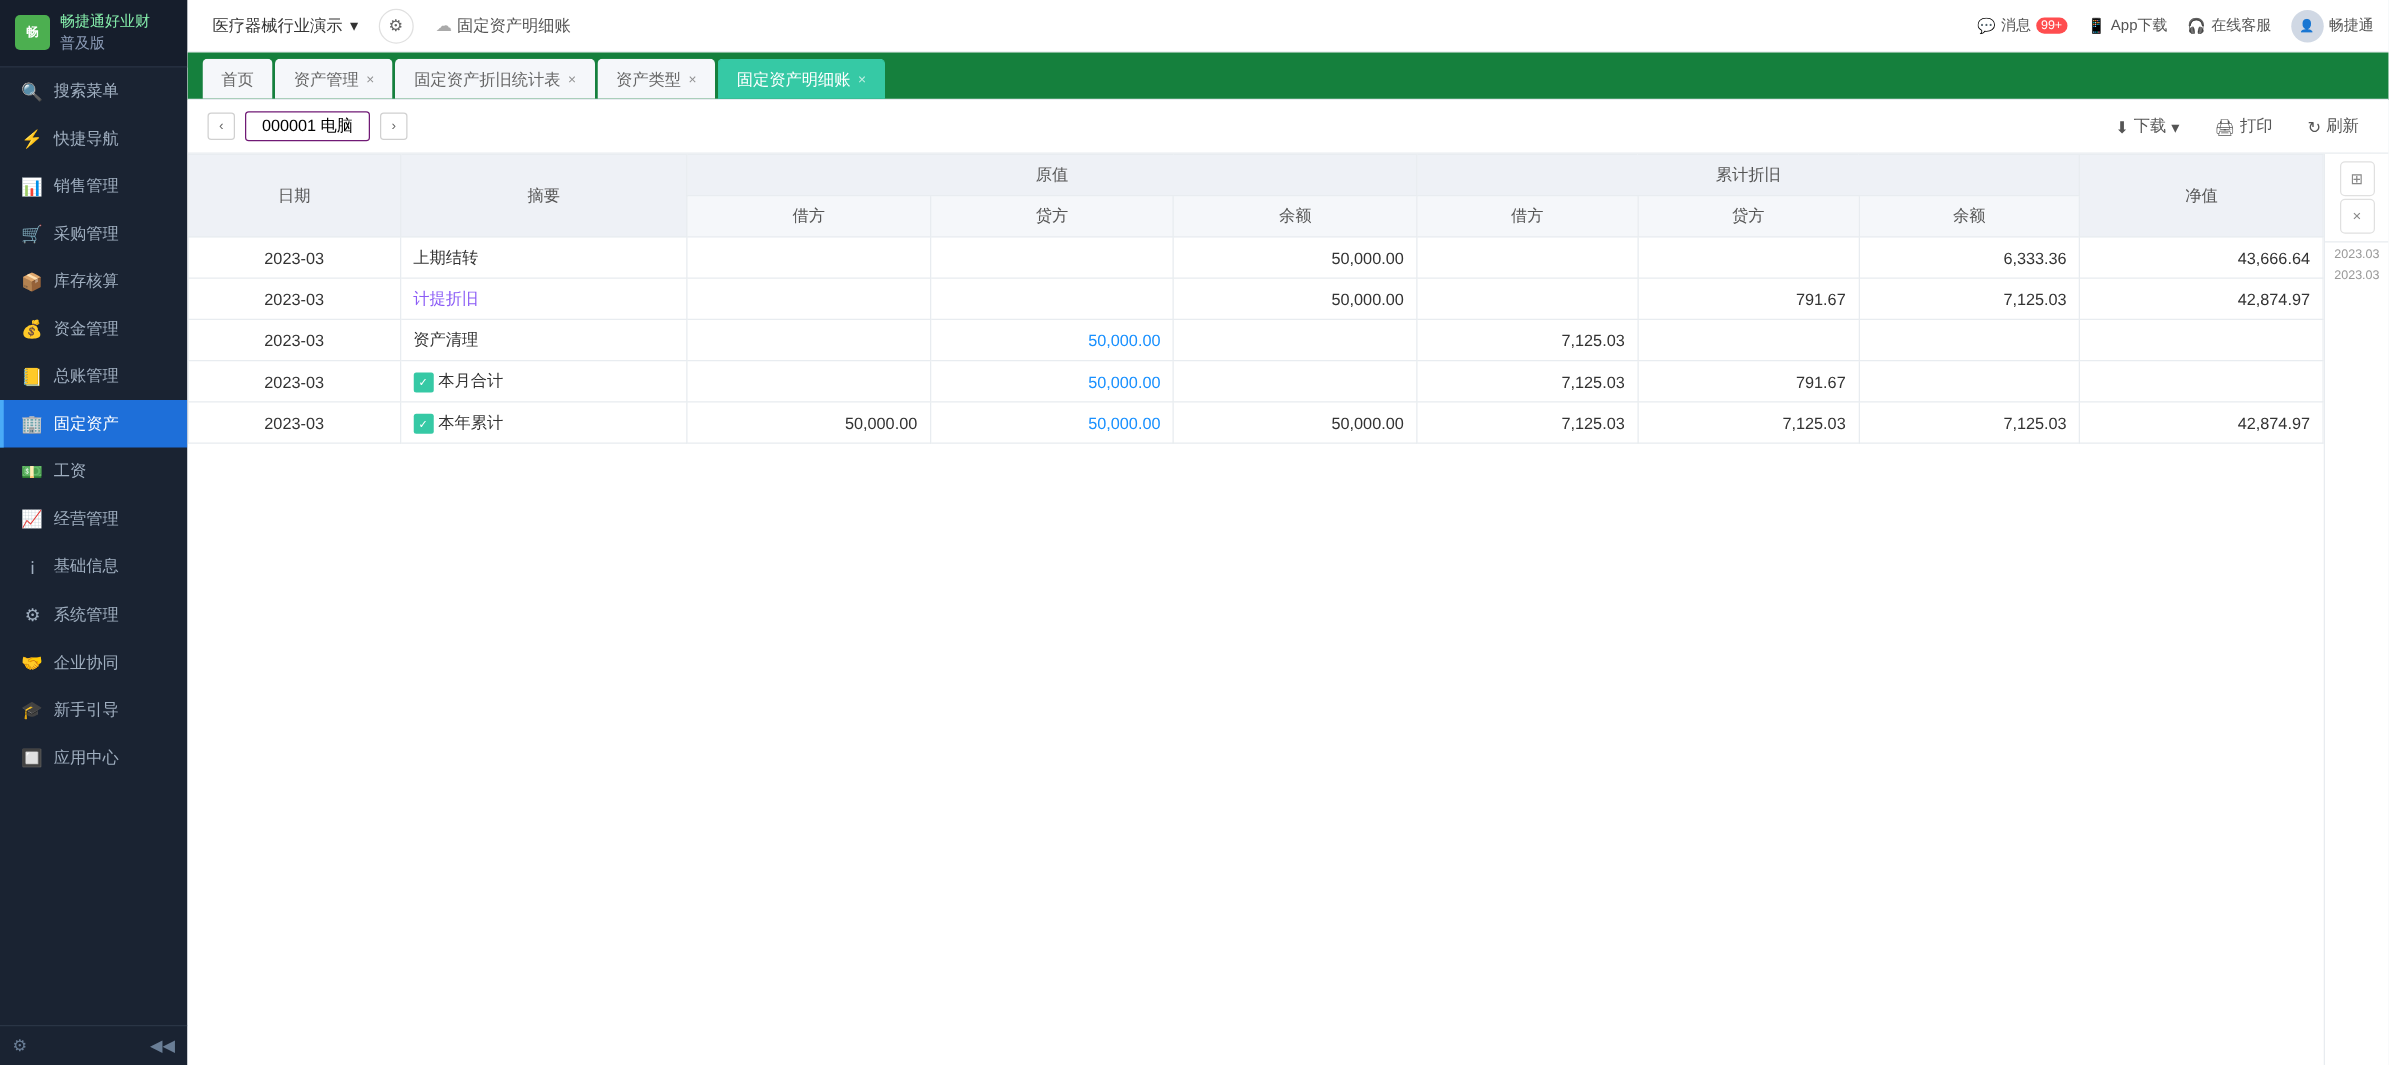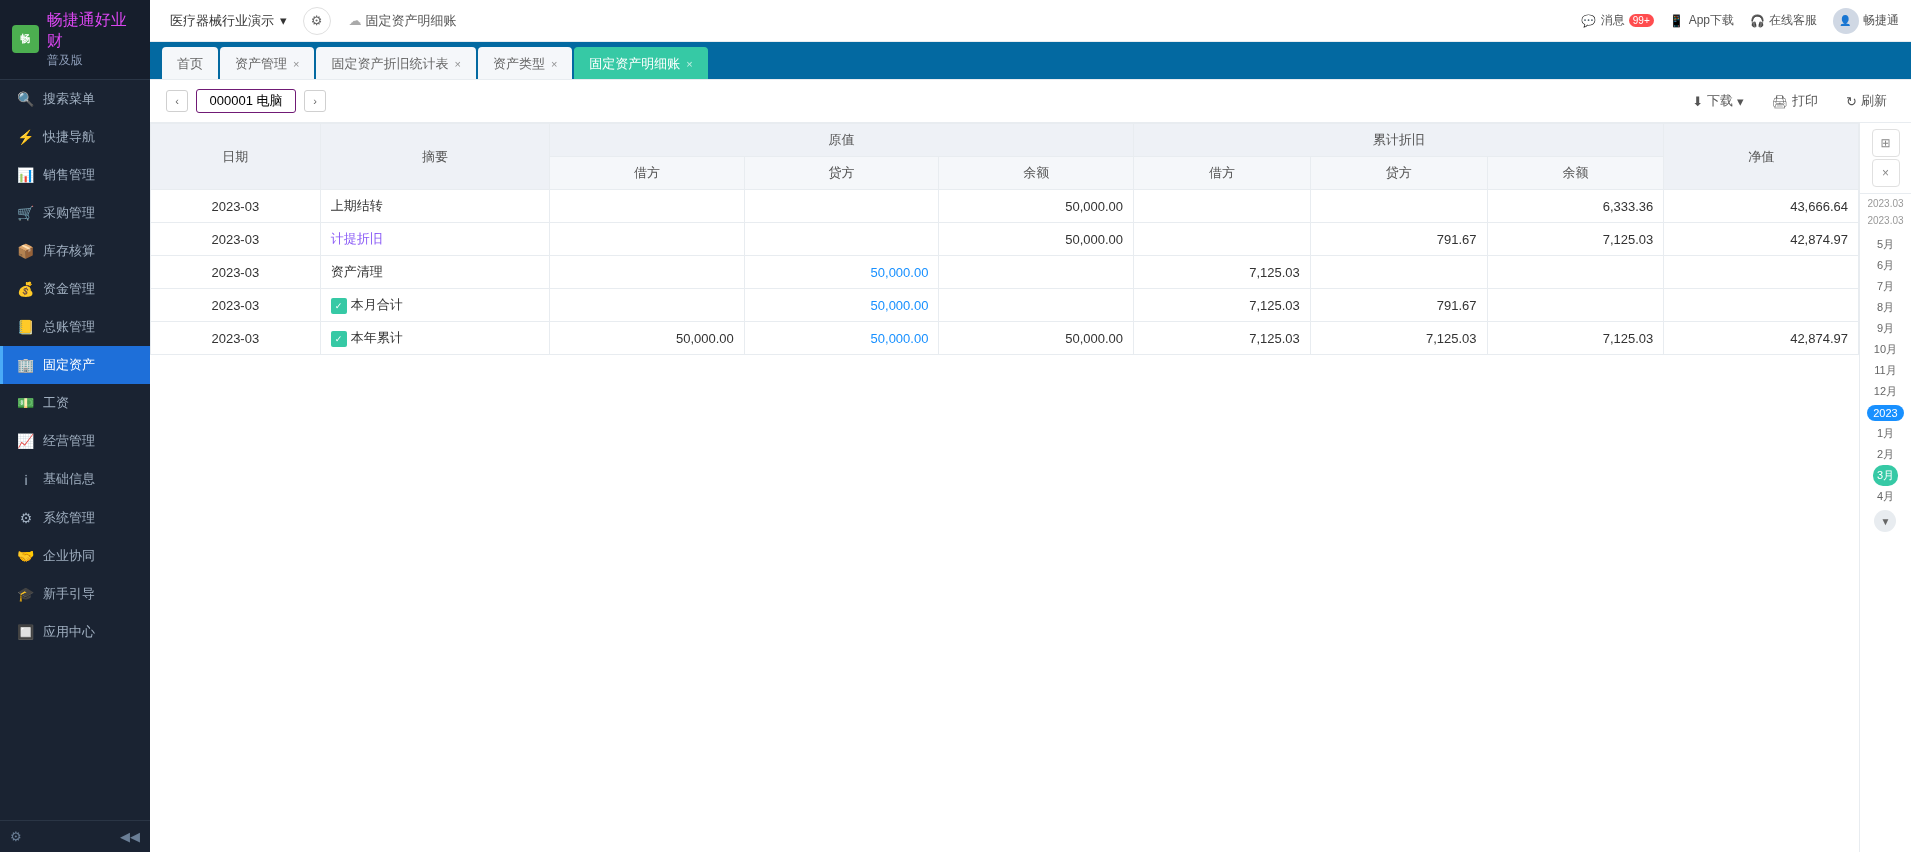--- a/index.html
+++ b/index.html
@@ -23,21 +23,21 @@
       gap: 8px;
       border-bottom: 1px solid #2a3545;
     }
     .sidebar-logo-icon {
       width: 28px; height: 28px;
       background: #4caf50;
       border-radius: 4px;
       display: flex; align-items: center; justify-content: center;
       color: white; font-size: 10px; font-weight: bold;
     }
-    .sidebar-header-text { font-size: 16px; line-height: 1.3; color: #d946ef; }
+    .sidebar-header-text { font-size: 12px; line-height: 1.3; color: #86efac; }
     .sidebar-header-sub { font-size: 12px; color: #8a9ab5; }
 
     .sidebar-nav { flex: 1; overflow-y: auto; }
     .sidebar-nav::-webkit-scrollbar { width: 4px; }
     .sidebar-nav::-webkit-scrollbar-thumb { background: #3a4a5e; }
 
     .nav-item {
       display: flex; align-items: center; gap: 8px;
       padding: 10px 14px;
       cursor: pointer;
@@ -112,21 +112,21 @@
     .user-avatar {
       width: 26px; height: 26px;
       background: #d0d8e4;
       border-radius: 50%;
       display: flex; align-items: center; justify-content: center;
       font-size: 10px; color: #666;
     }
 
     
     .tabs-bar {
-      background: #0369a1;
+      background: #15803d;
       height: 38px;
       display: flex;
       align-items: flex-end;
       padding: 0 12px;
       border-bottom: 1px solid #e8ecf0;
       gap: 2px;
     }
     .tab {
       height: 32px;
       display: flex; align-items: center; gap: 6px;
@@ -527,34 +527,16 @@
         </table>
       </div>
 
       <div class="right-panel">
         <div class="right-panel-top">
           <div class="panel-btn">⊞</div>
           <div class="panel-btn">×</div>
         </div>
         <div style="font-size:10px;color:#999;text-align:center;padding:4px 0;writing-mode:horizontal-tb;">2023.03</div>
         <div style="font-size:10px;color:#999;text-align:center;padding:2px 0;">2023.03</div>
-        <div class="timeline">
-          <div class="tl-month">5月</div>
-          <div class="tl-month">6月</div>
-          <div class="tl-month">7月</div>
-          <div class="tl-month">8月</div>
-          <div class="tl-month">9月</div>
-          <div class="tl-month">10月</div>
-          <div class="tl-month">11月</div>
-          <div class="tl-month">12月</div>
-          <div style="text-align:center;width:100%;padding:3px 0;">
-            <span class="tl-year-badge">2023</span>
-          </div>
-          <div class="tl-month">1月</div>
-          <div class="tl-month">2月</div>
-          <div class="tl-month active">3月</div>
-          <div class="tl-month">4月</div>
-          <div class="tl-nav-btn">▼</div>
-        </div>
       </div>
     </div>
   </div>
 </div>
 
 </body></html>

